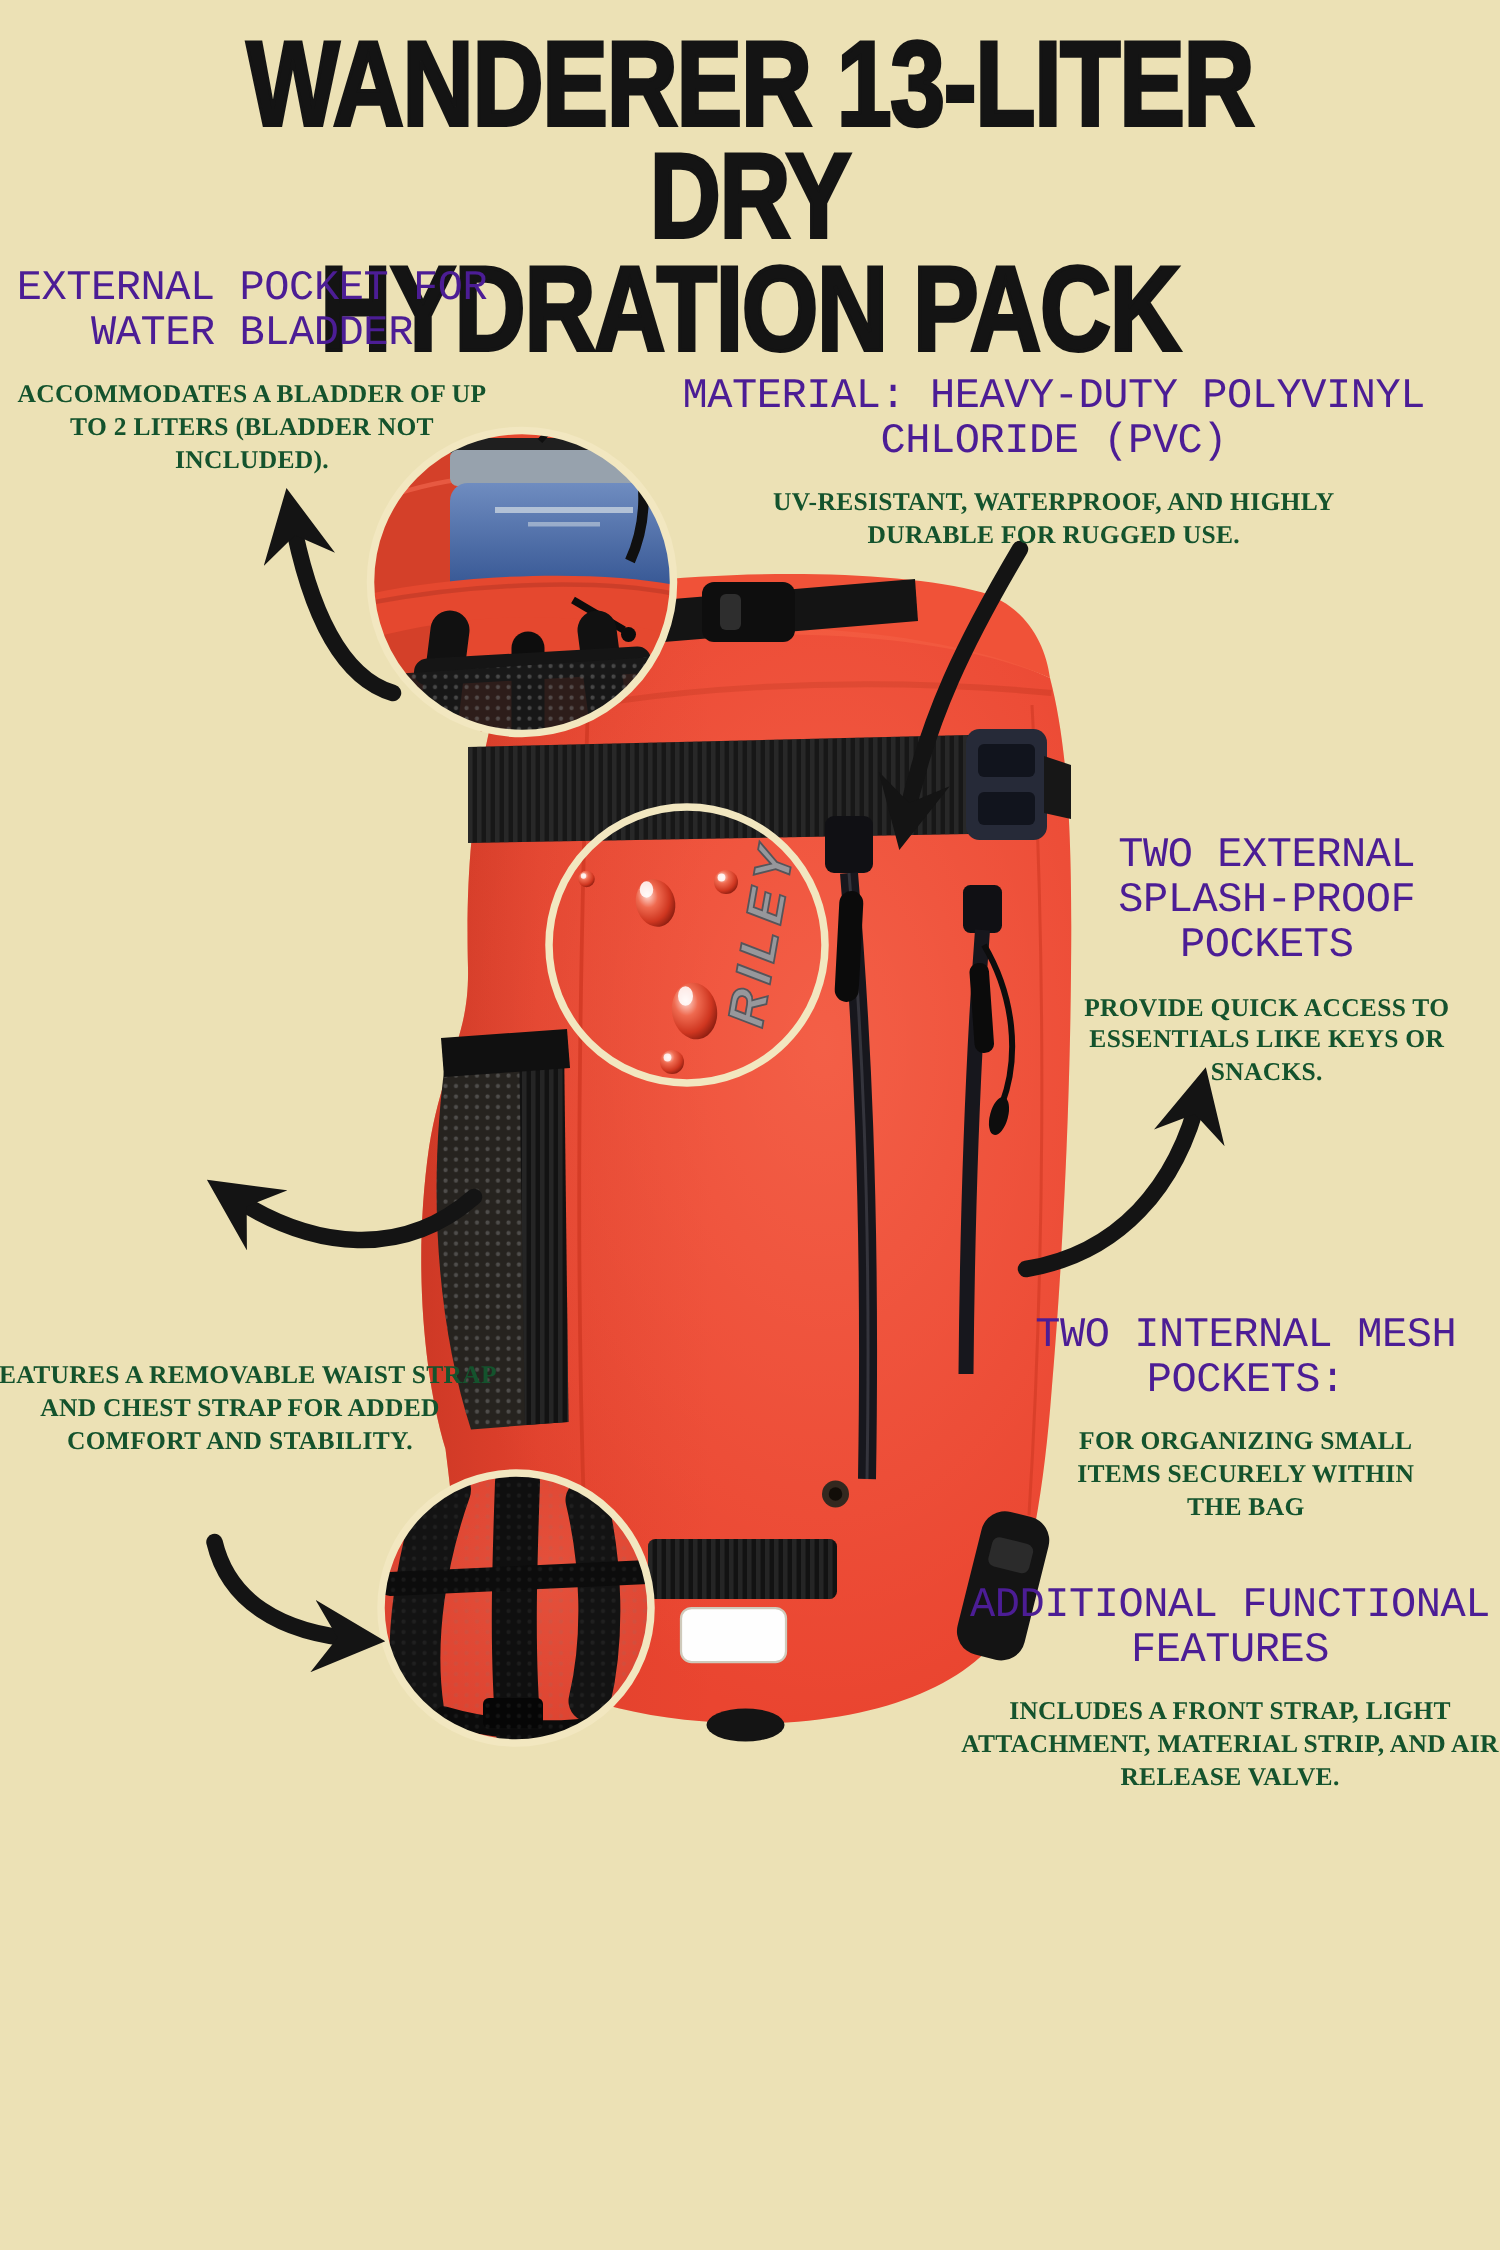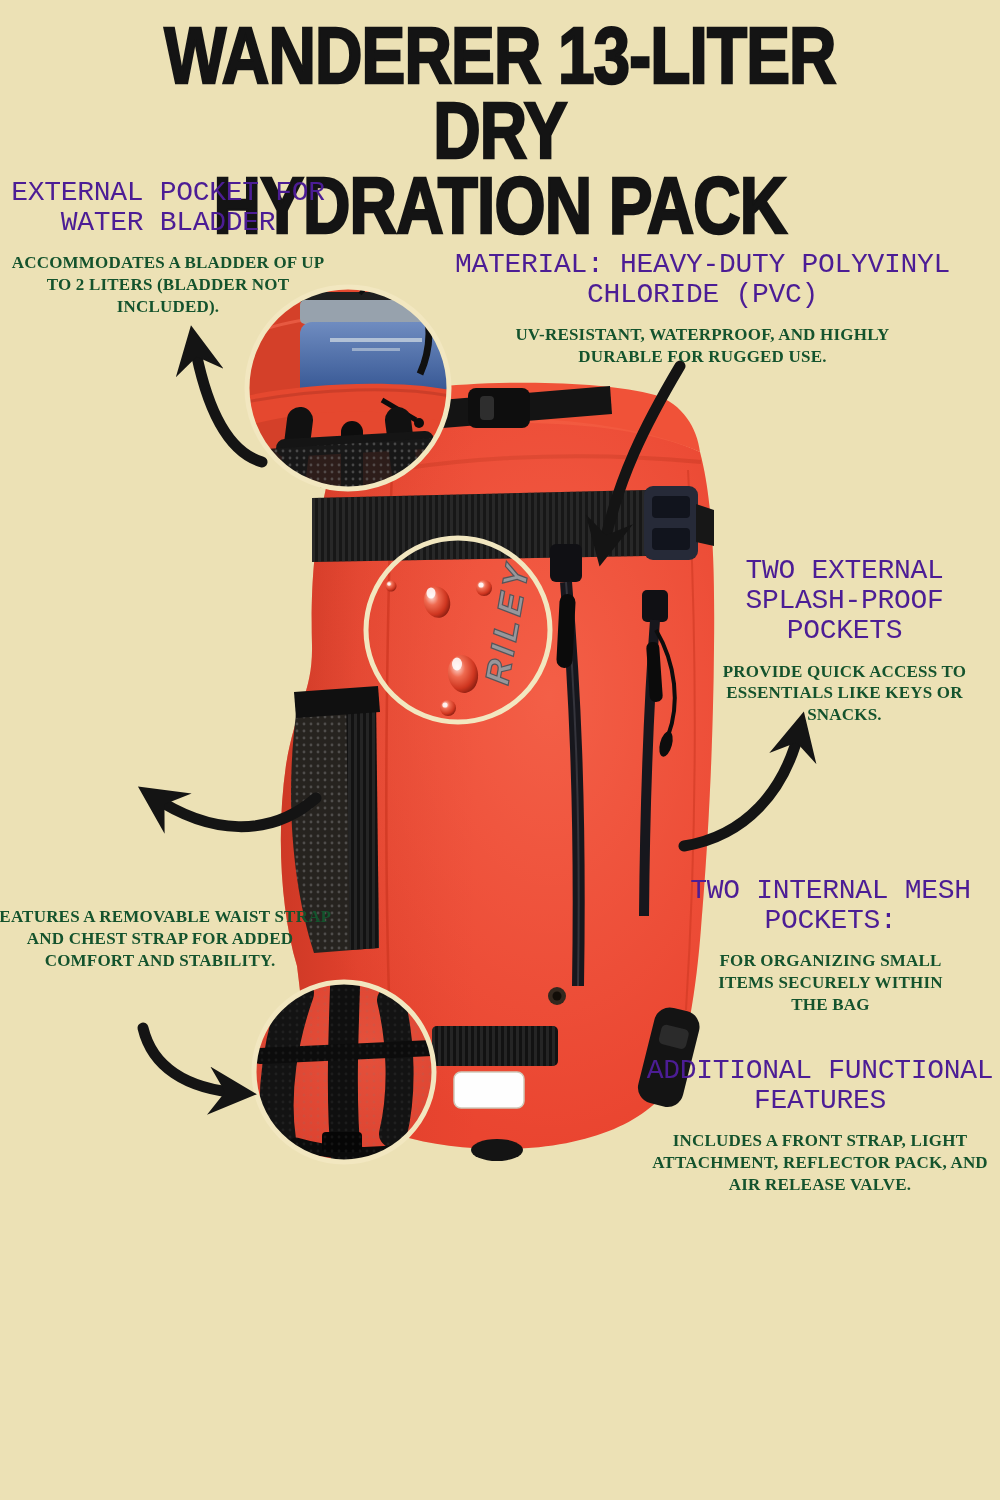--- a/index.html
+++ b/index.html
@@ -253,16 +253,16 @@
     <p class="b">FEATURES A REMOVABLE WAIST STRAP AND CHEST STRAP FOR ADDED COMFORT AND STABILITY.</p>
   </section>
 
   <section class="callout" id="co6">
     <h2 class="h">TWO INTERNAL MESH POCKETS:</h2>
     <p class="b">FOR ORGANIZING SMALL ITEMS SECURELY WITHIN THE BAG</p>
   </section>
 
   <section class="callout" id="co7">
     <h2 class="h">ADDITIONAL FUNCTIONAL FEATURES</h2>
-    <p class="b">INCLUDES A FRONT STRAP, LIGHT ATTACHMENT, REFLECTOR PACK, AND AIR RELEASE VALVE.</p>
+    <p class="b">INCLUDES A FRONT STRAP, LIGHT ATTACHMENT, MATERIAL STRIP, AND AIR RELEASE VALVE.</p>
   </section>
 
 </div>
 
 </body></html>

